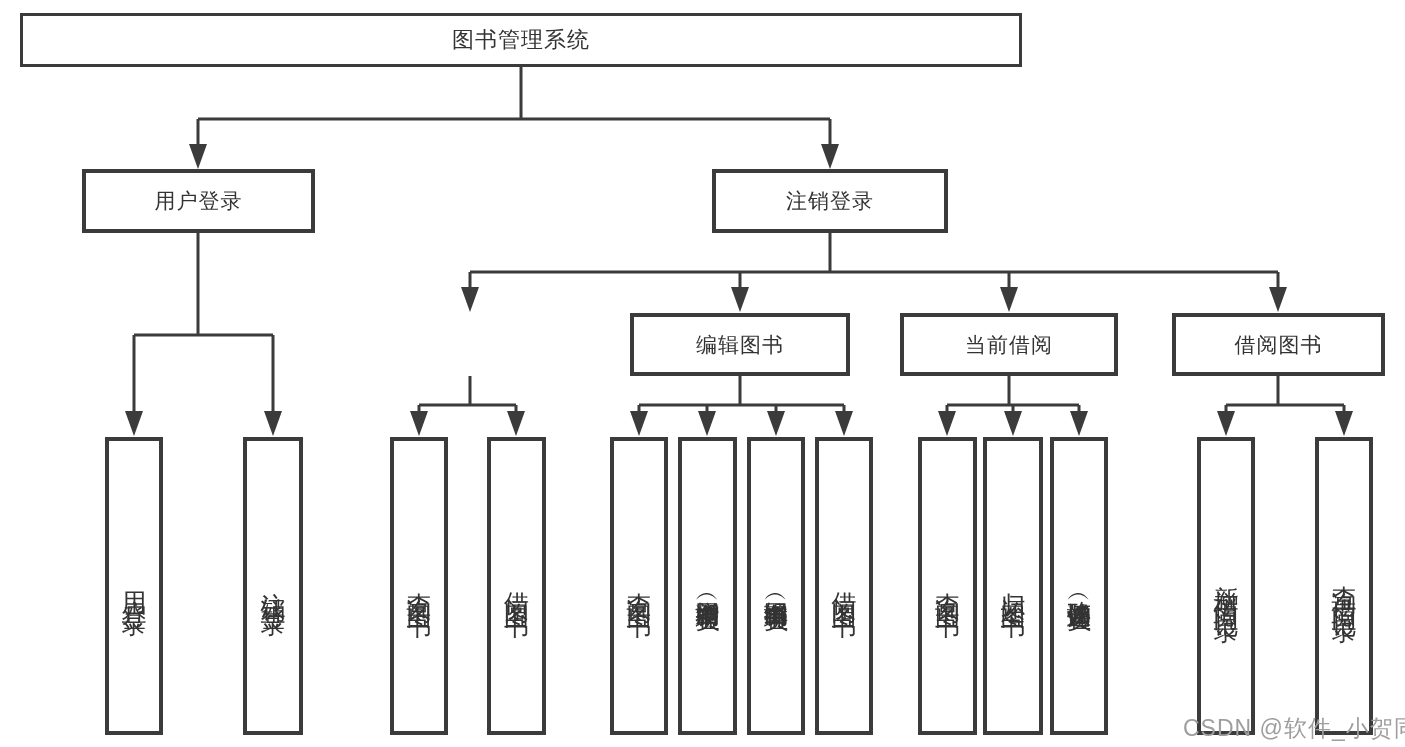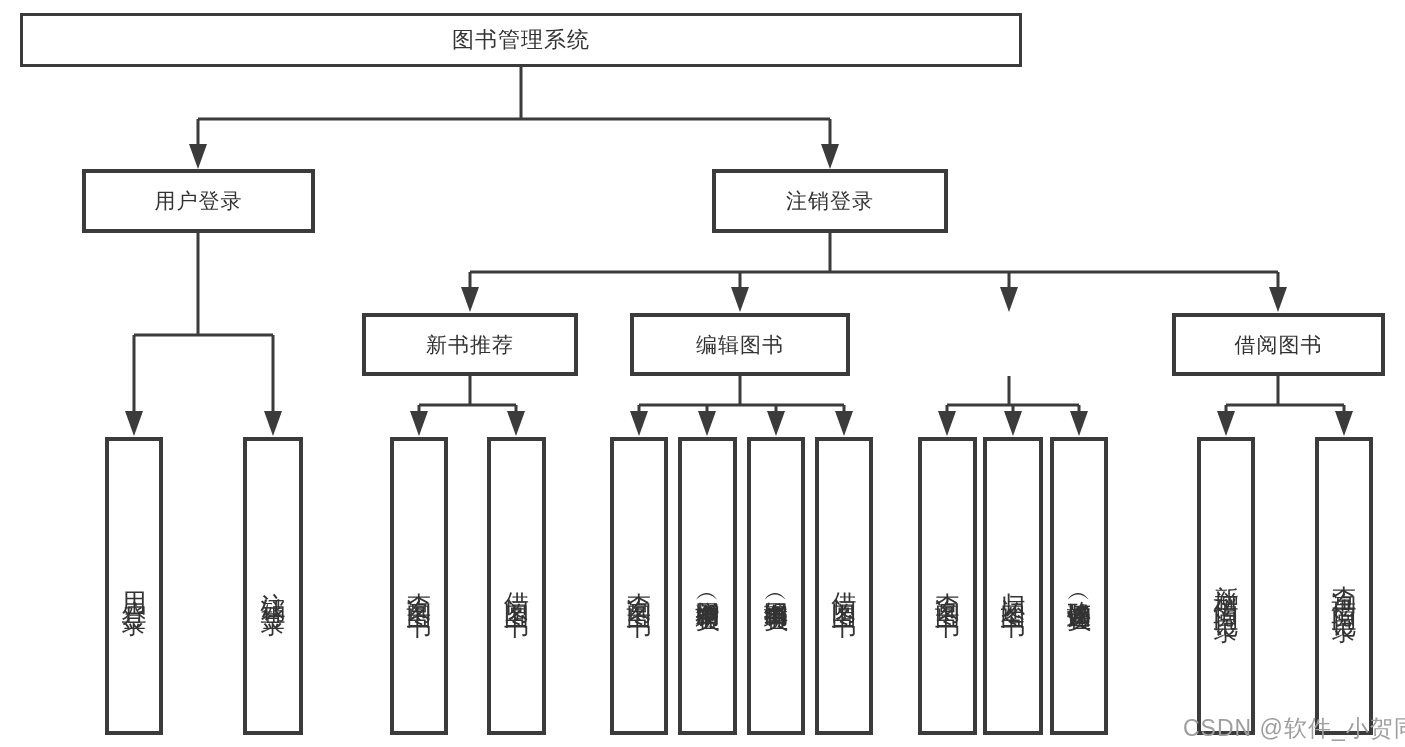--- a/index.html
+++ b/index.html
@@ -110,22 +110,22 @@
     <use href="#ah" class="head" x="1079" y="436"></use>
     <use href="#ah" class="head" x="1226" y="436"></use>
     <use href="#ah" class="head" x="1344" y="436"></use>
   </svg>
 
   <div class="node" style="left:20px;top:13px;width:1002px;height:54px;">图书管理系统</div>
 
   <div class="node lvl" style="left:82px;top:169px;width:233px;height:64px;">用户登录</div>
   <div class="node lvl" style="left:712px;top:169px;width:236px;height:64px;">注销登录</div>
 
-  <div class="node lvl" style="left:362px;top:313px;width:216px;height:63px;">新书推荐</div>
   <div class="node lvl" style="left:630px;top:313px;width:220px;height:63px;">编辑图书</div>
+  <div class="node lvl" style="left:900px;top:313px;width:218px;height:63px;">当前借阅</div>
   <div class="node lvl" style="left:1172px;top:313px;width:213px;height:63px;">借阅图书</div>
 
   <div class="leaf" style="left:105px;width:58px;">
     <span class="vtext">用户登录</span>
   </div>
   <div class="leaf" style="left:243px;width:60px;">
     <span class="vtext">注销登录</span>
   </div>
 
   <div class="leaf" style="left:390px;width:58px;">

